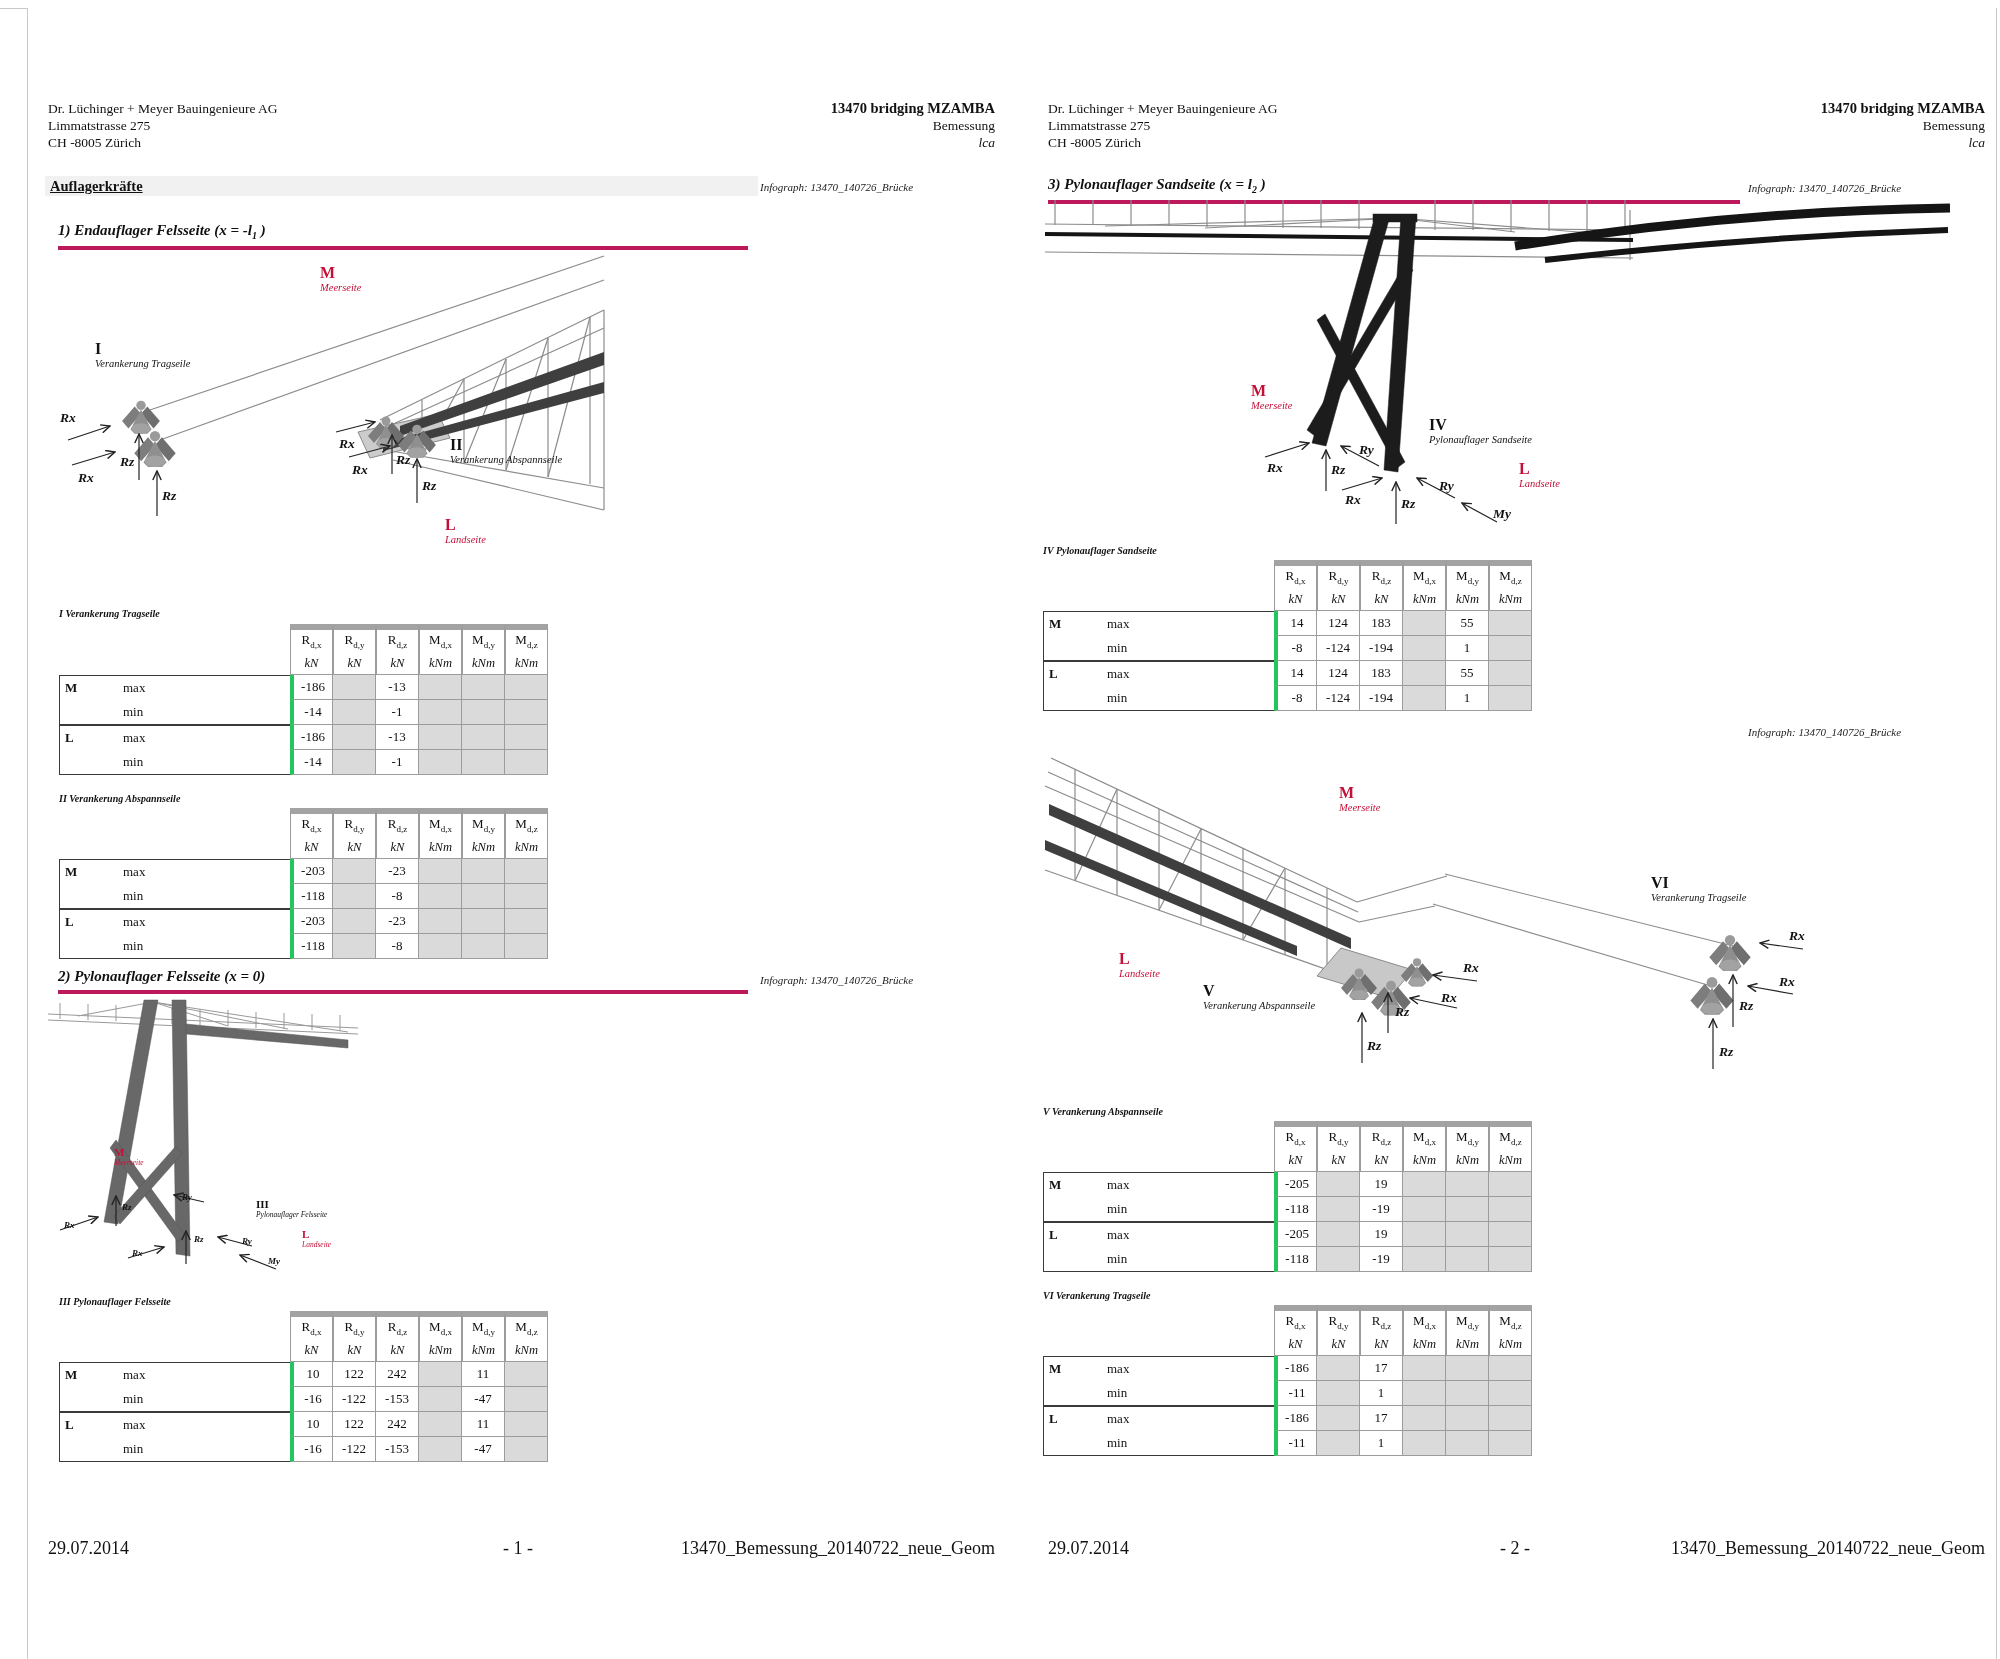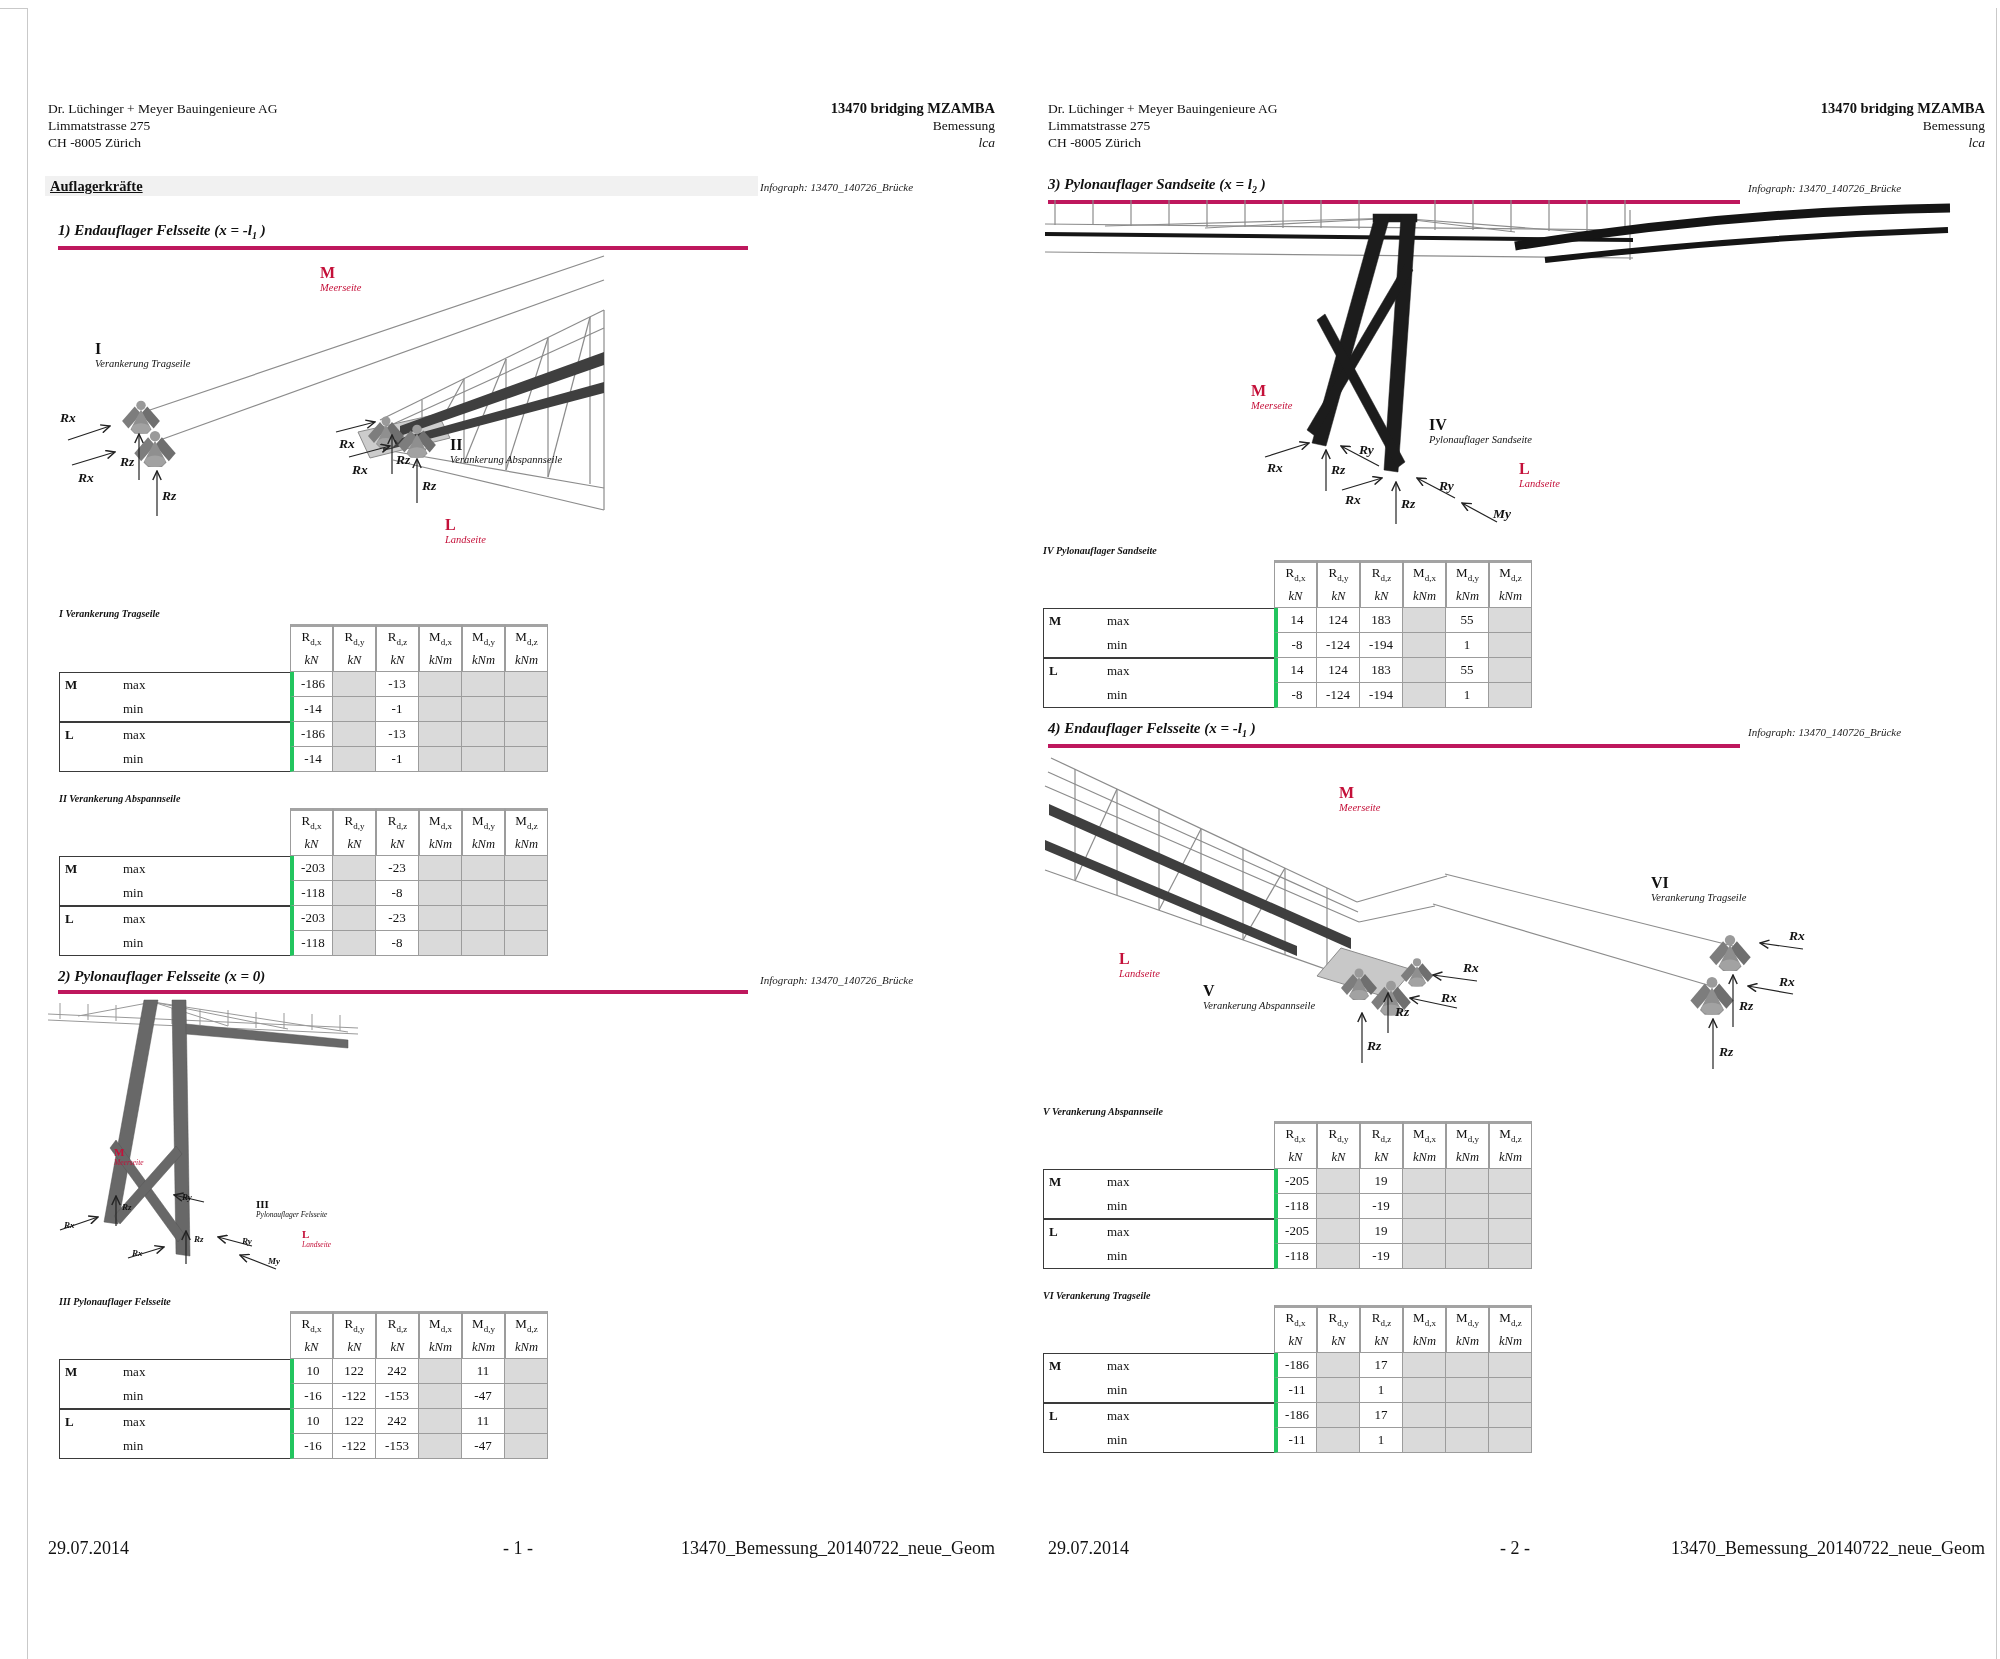--- a/index.html
+++ b/index.html
@@ -19,21 +19,21 @@
   .infograph{font-style:italic;font-size:11px;white-space:nowrap;color:#222;}
   .sec{font-weight:bold;font-style:italic;font-size:15px;border-bottom:4px solid #be185d;padding-bottom:5px;white-space:nowrap;}
   .sec sub{font-size:10px;}
   .tbl-title{position:absolute;font-weight:bold;font-style:italic;font-size:10px;white-space:nowrap;}
   table.vtab{position:absolute;border-spacing:0;border-collapse:separate;font-size:13px;table-layout:fixed;}
   .vtab col.cl{width:231px;} .vtab col.cd{width:43px;}
   .vtab td,.vtab th{padding:0;}
   .vtab td.hblank{border:none;}
   .vtab th{font-weight:normal;background:#fff;height:22px;text-align:center;
            border-left:1px solid #9c9c9c;border-right:1px solid #9c9c9c;}
-  .vtab tr.hr1 th{border-top:3px solid #a3a3a3;}
+  .vtab tr.hr1 th{border-top:6px solid #a3a3a3;}
   .vtab tr.hr2 th{border-bottom:1px solid #9c9c9c;font-style:italic;font-size:12.5px;}
   .vtab th sub{font-size:9px;}
   .vtab td.lbl{border-left:1px solid #3a3a3a;height:24px;}
   .vtab tr.rmax td.lbl{border-top:1px solid #3a3a3a;}
   .vtab tr.rmin td.lbl{border-bottom:1px solid #3a3a3a;}
   .vtab td.lbl .g{display:inline-block;width:58px;font-weight:bold;padding-left:5px;}
   .vtab td.lbl .k{font-size:13px;}
   .vtab td.d{border-right:1px solid #9c9c9c;border-bottom:1px solid #9c9c9c;text-align:center;height:24px;}
   .vtab td.d.first{border-left:4px solid #22c55e;}
   .vtab td.d.empty{background:#dadada;}
@@ -597,21 +597,20 @@
           <td class="d first">-8</td>
           <td class="d">-124</td>
           <td class="d">-194</td>
           <td class="d empty"></td>
           <td class="d">1</td>
           <td class="d empty"></td>
         </tr>
       </tbody>
     </table>
 
-  <div class="abs sec" style="left:8px;top:720px;width:692px">4) Endauflager Felsseite (x = -l<sub>1</sub> )</div>
   <div class="abs infograph" style="left:708px;top:726px">Infograph: 13470_140726_Brücke</div>
 
   <div class="diag" style="left:5px;top:752px;width:935px;height:340px">
     <svg class="art" width="935" height="340">
       <g stroke="#8c8c8c" stroke-width="1.2" fill="none">
         <line x1="6" y1="6" x2="312" y2="150"></line>
         <line x1="3" y1="20" x2="313" y2="160"></line>
         <line x1="0" y1="34" x2="314" y2="170"></line>
         <line x1="0" y1="118" x2="334" y2="236"></line>
         <line x1="30" y1="17" x2="30" y2="129"></line>

